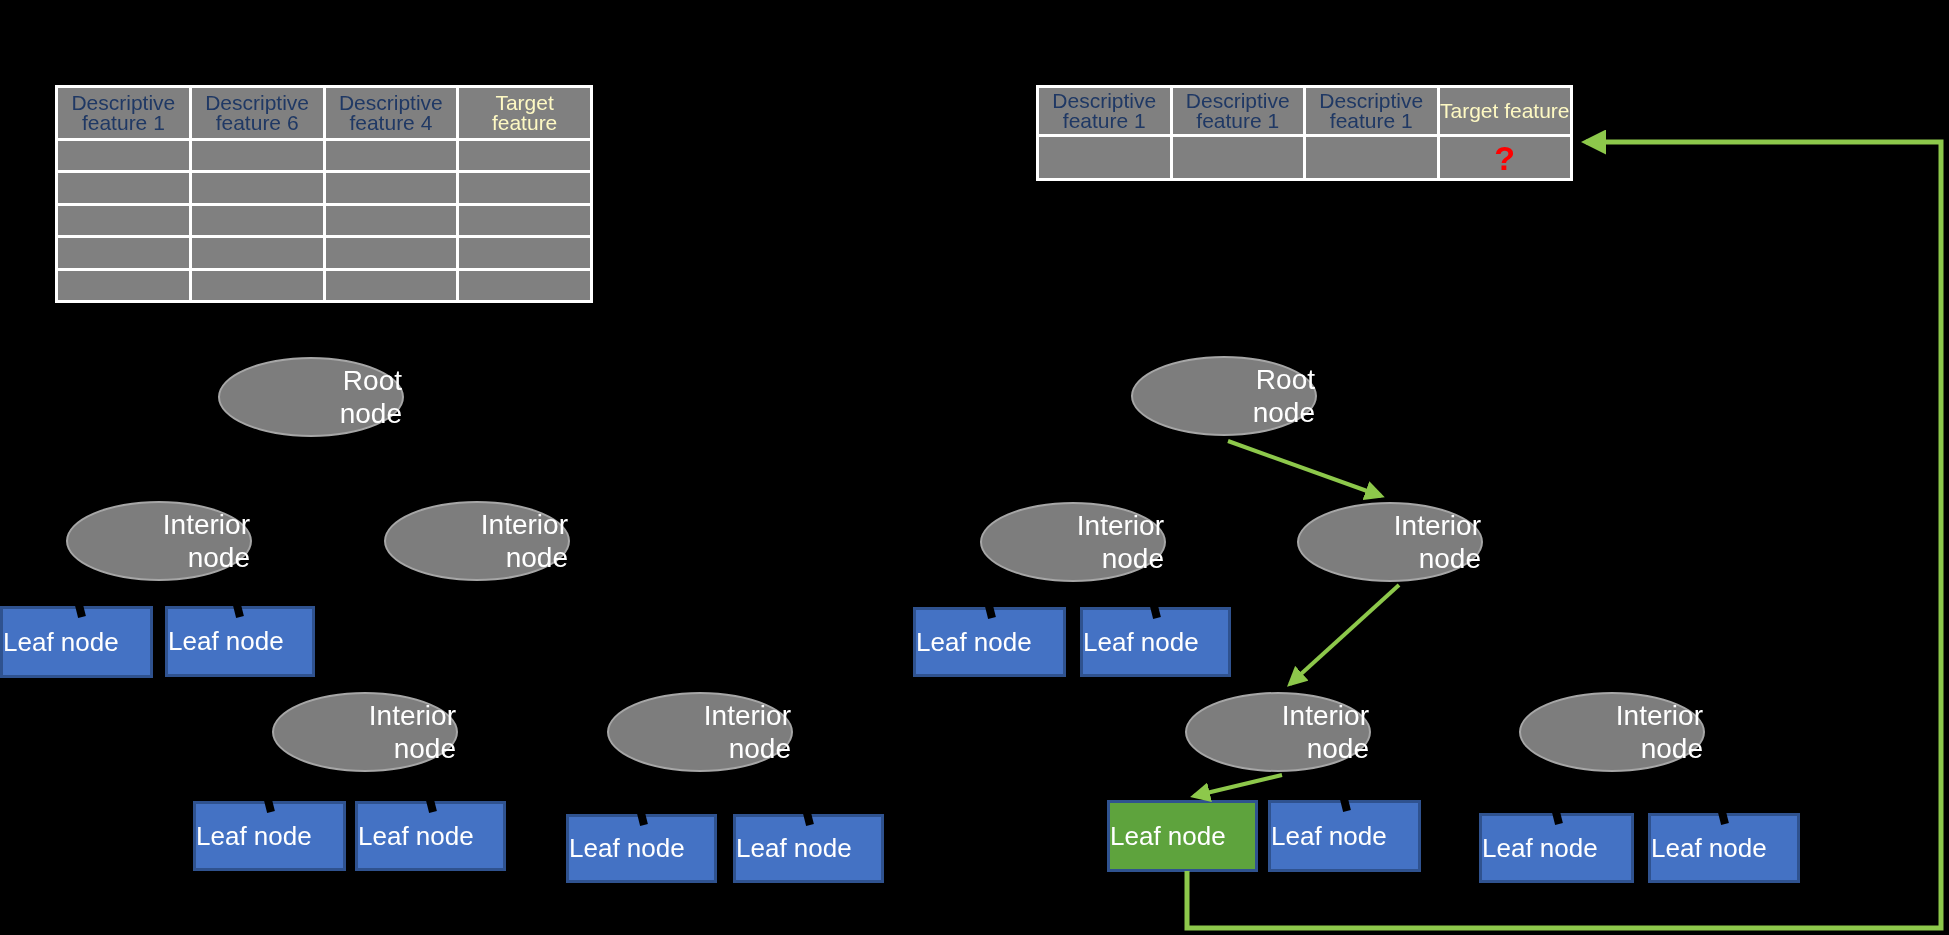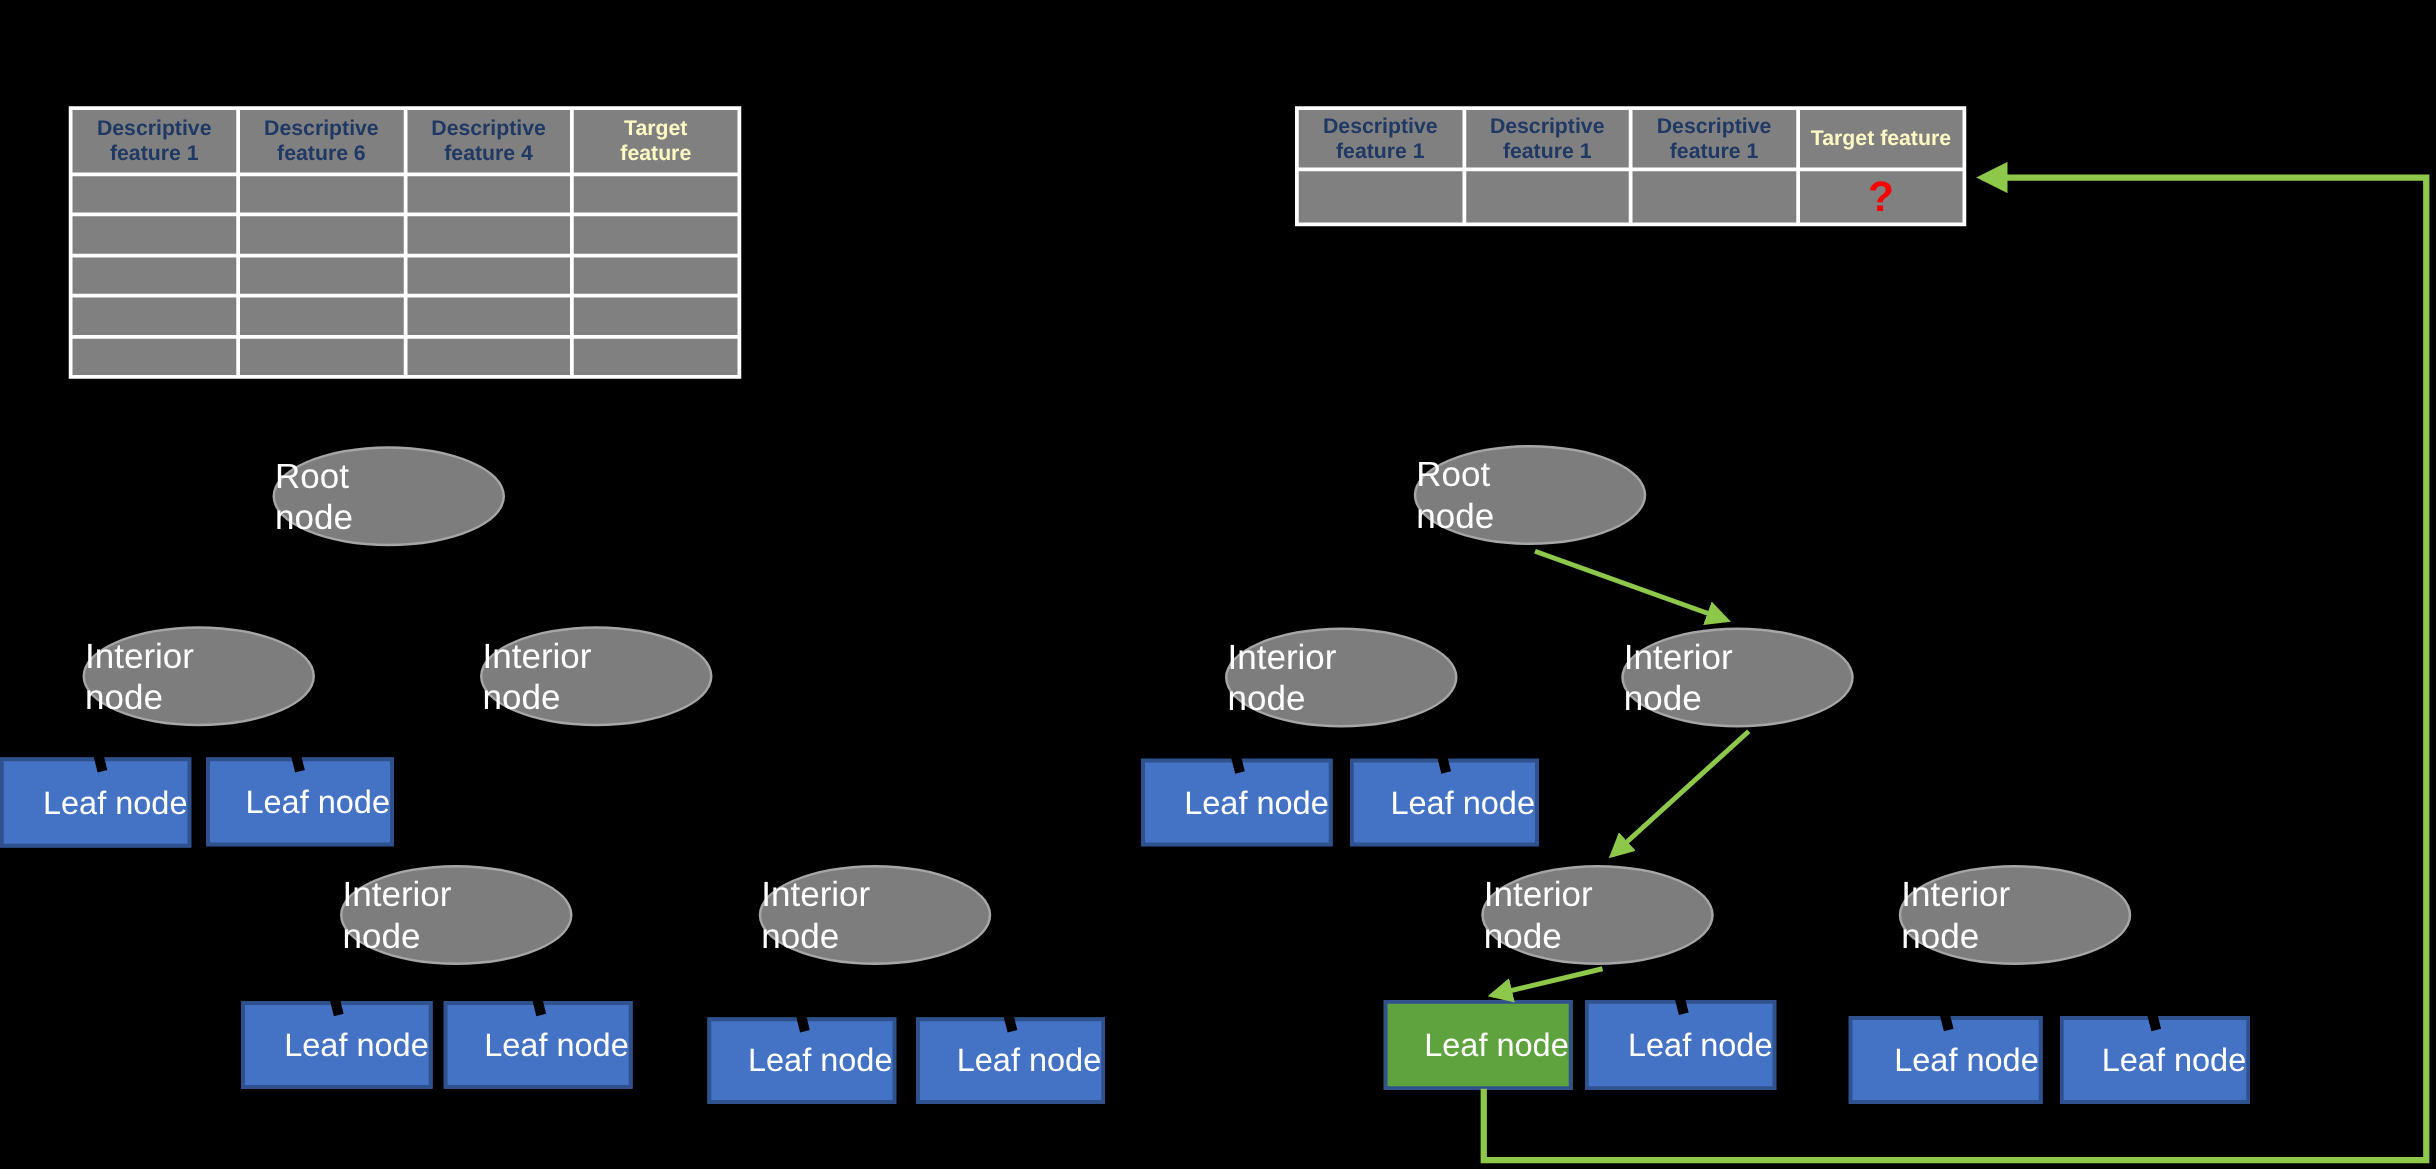--- a/index.html
+++ b/index.html
@@ -37,22 +37,22 @@
     background: #808080;
     display: flex;
     flex-direction: column;
     align-items: center;
     justify-content: center;
     text-align: center;
     overflow: hidden;
   }
   .th {
     color: #1f3864;
-    font-weight: bold;
-    font-size: 17px;
+    font-weight: normal;
+    font-size: 21px;
     line-height: 20px;
     align-items: center;
   }
   .th.green { color: #fef9c3; }
   .td.query {
     color: #ff0000;
     font-weight: bold;
     font-size: 34px;
     line-height: 34px;
   }
@@ -61,35 +61,35 @@
   .ellipse {
     position: absolute;
     width: 186px; height: 80px;
     box-sizing: border-box;
     border-radius: 50%;
     background: #7d7d7d;
     border: 2px solid #a6a6a6;
     color: #ffffff;
     display: flex;
     flex-direction: column;
-    align-items: flex-start;
+    align-items: flex-end;
     justify-content: center;
     font-size: 28px;
     line-height: 33px;
     text-align: center;
   }
   .leafbox {
     position: absolute;
     box-sizing: border-box;
     background: #4472c4;
     border: 3px solid #2f528f;
     color: #ffffff;
     display: flex;
     align-items: center;
-    justify-content: flex-end;
+    justify-content: flex-start;
     font-size: 26px;
     text-align: center;
   }
   .leafbox.green { background: #5ea33d; }
 
   
   .e-l-root { left: 218px;  top: 357px; }
   .e-l-int1 { left: 66px;   top: 501px; }
   .e-l-int2 { left: 384px;  top: 501px; }
   .e-l-int3 { left: 272px;  top: 692px; }

